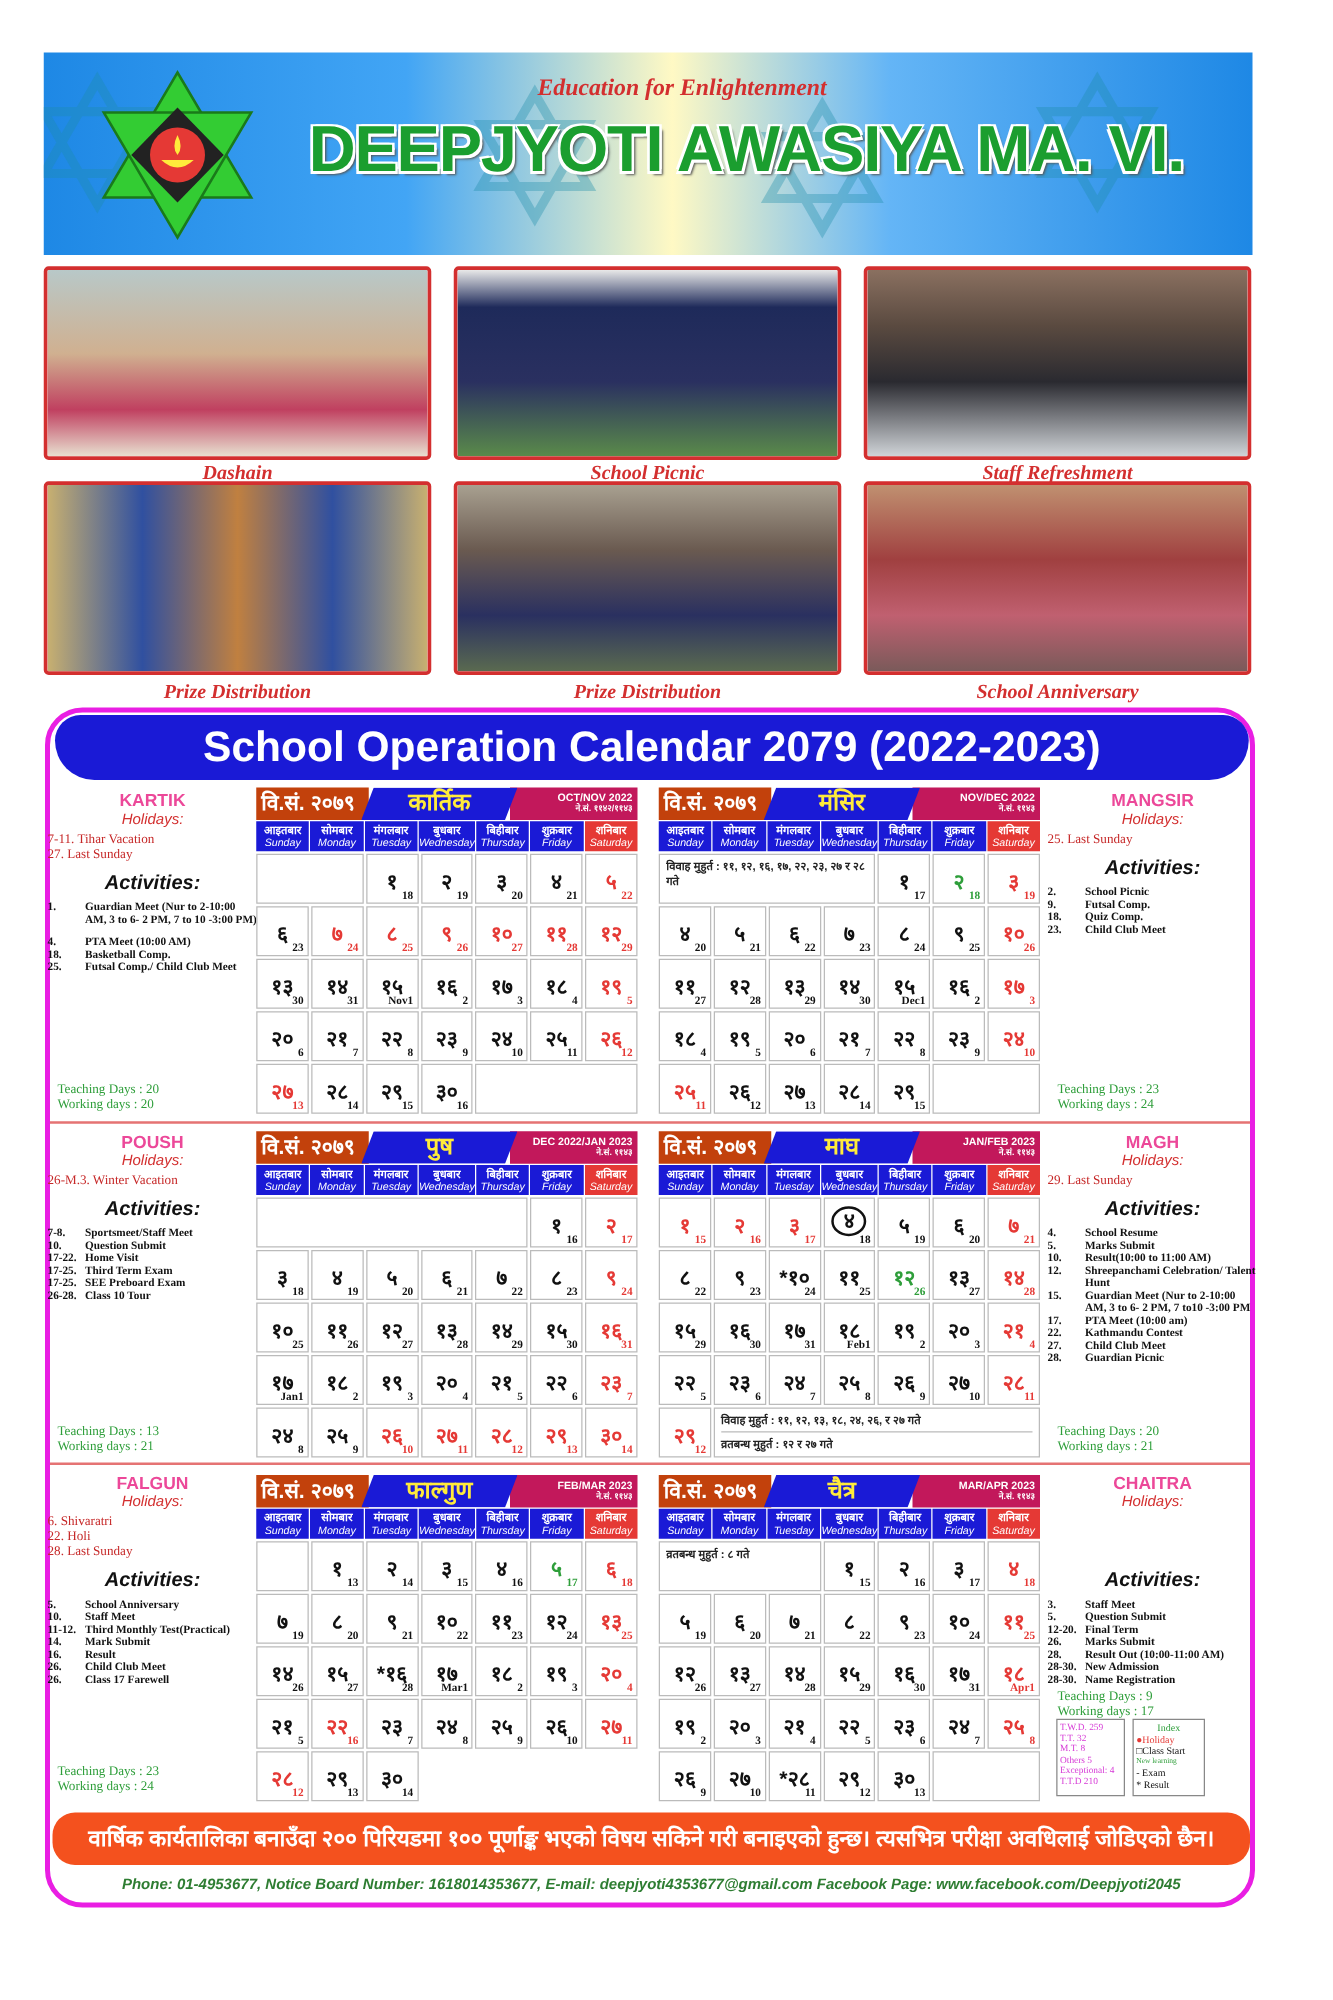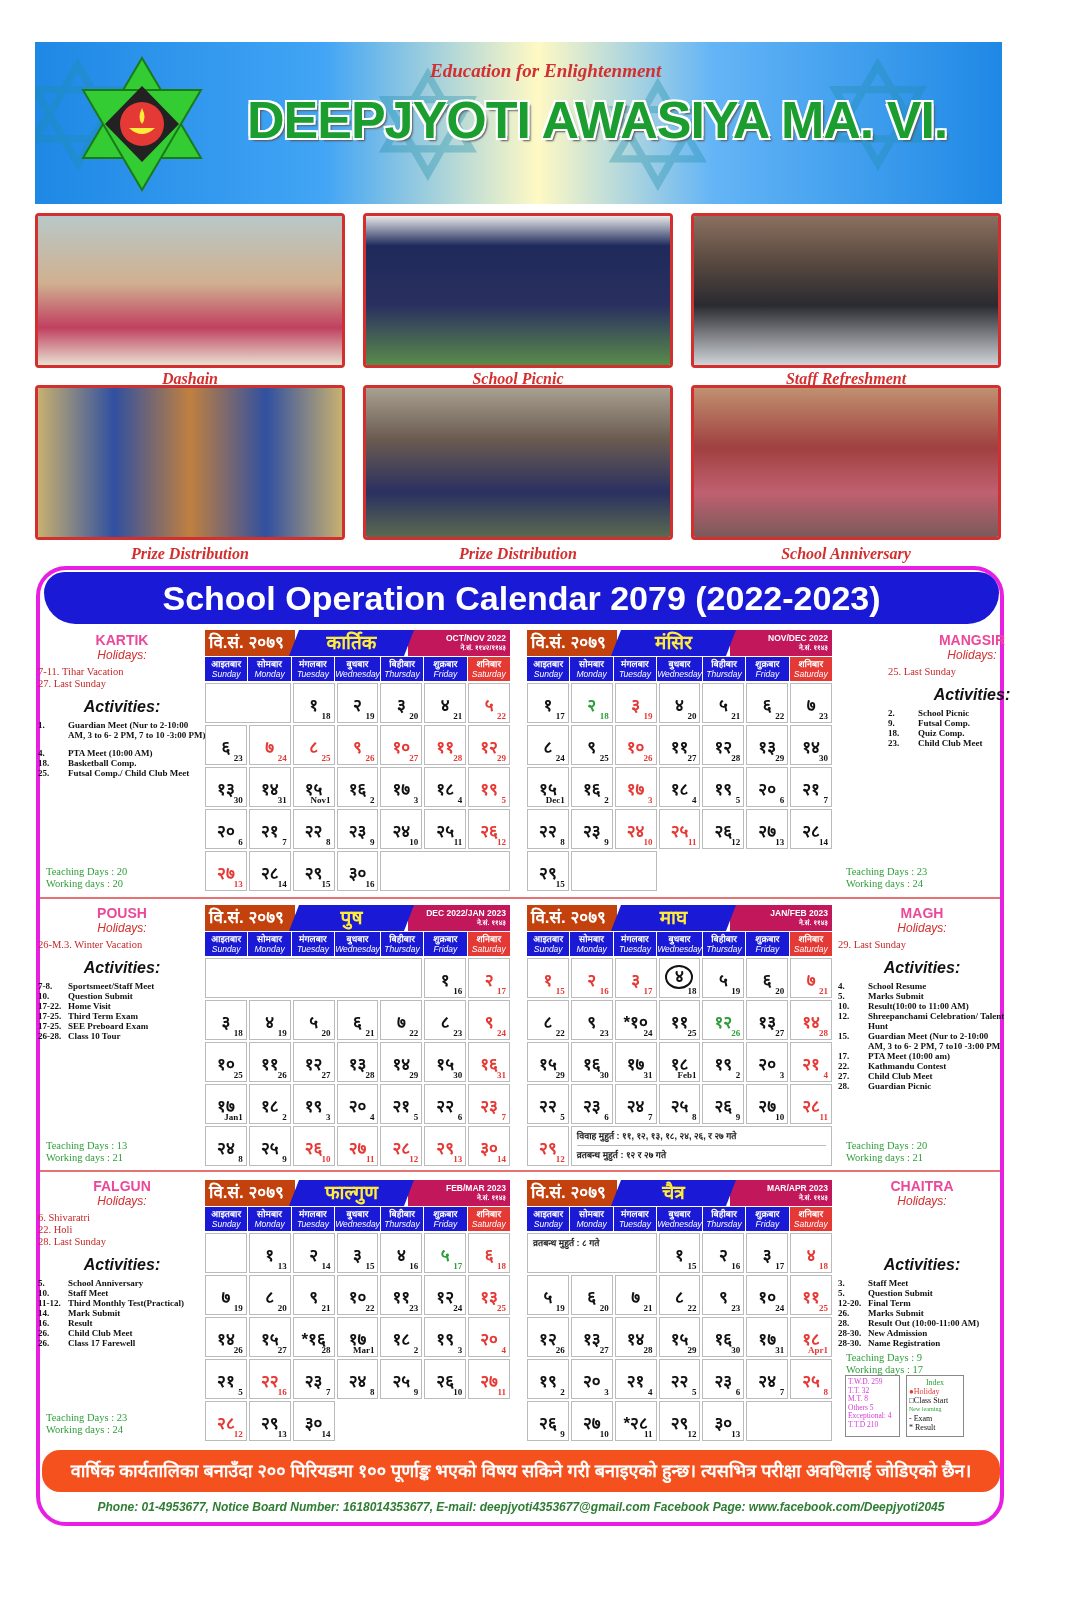--- a/index.html
+++ b/index.html
@@ -300,21 +300,21 @@
       <div class="num">२९</div>
       <div class="eng">15</div>
         </div>
         <div class="cell">
       <div class="num">३०</div>
       <div class="eng">16</div>
         </div>
         <div class="cell" style="grid-column: span 3;"></div>
       </div>
     </div>
-    <div class="side" style="left: 888px; top: 632px;">
+    <div class="side" style="left: 838px; top: 632px;">
       <div class="mname">MANGSIR</div>
     <div class="hol-h">Holidays:</div>
       <div class="hol">25. Last Sunday</div>
       <div class="act-h">Activities:</div>
       <div class="act">
         <span class="d">2.</span>
         <span>School Picnic</span>
       </div>
       <div class="act">
         <span class="d">9.</span>
@@ -366,20 +366,21 @@
         <div class="wd">
           <div class="np">शुक्रबार</div>
           <div class="enw">Friday</div>
         </div>
         <div class="wd sat">
           <div class="np">शनिबार</div>
           <div class="enw">Saturday</div>
         </div>
       </div>
       <div class="grid">
+        <div class="note" style="grid-column: span 4;height:40px;">विवाह मुहुर्त : ११, १२, १६, १७, २२, २३, २७ र २८ गते</div>
         <div class="cell">
       <div class="num">१</div>
       <div class="eng">17</div>
         </div>
         <div class="cell green">
       <div class="num">२</div>
       <div class="eng">18</div>
         </div>
         <div class="cell red">
       <div class="num">३</div>

